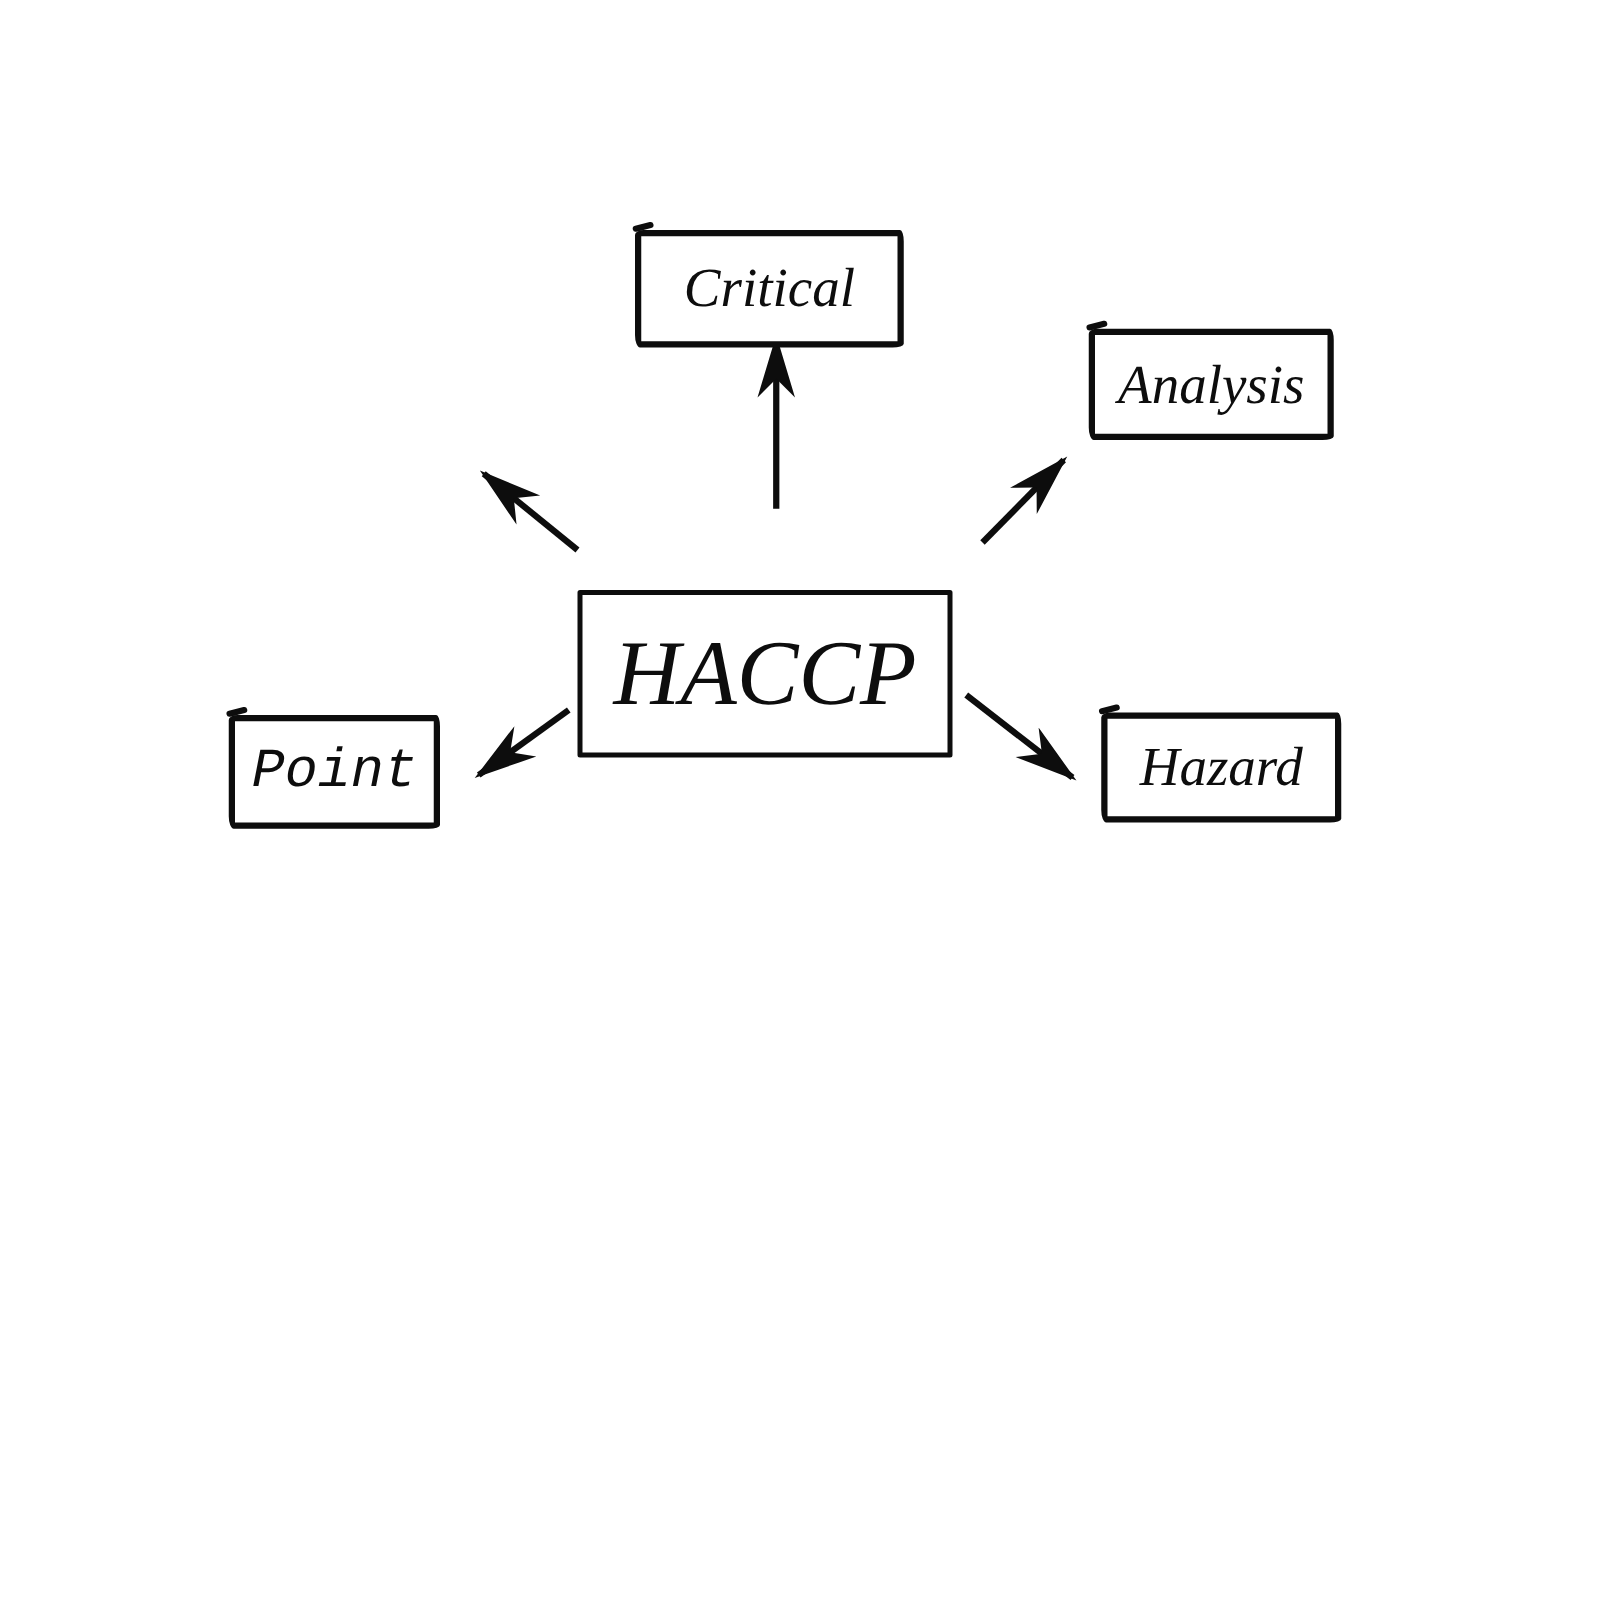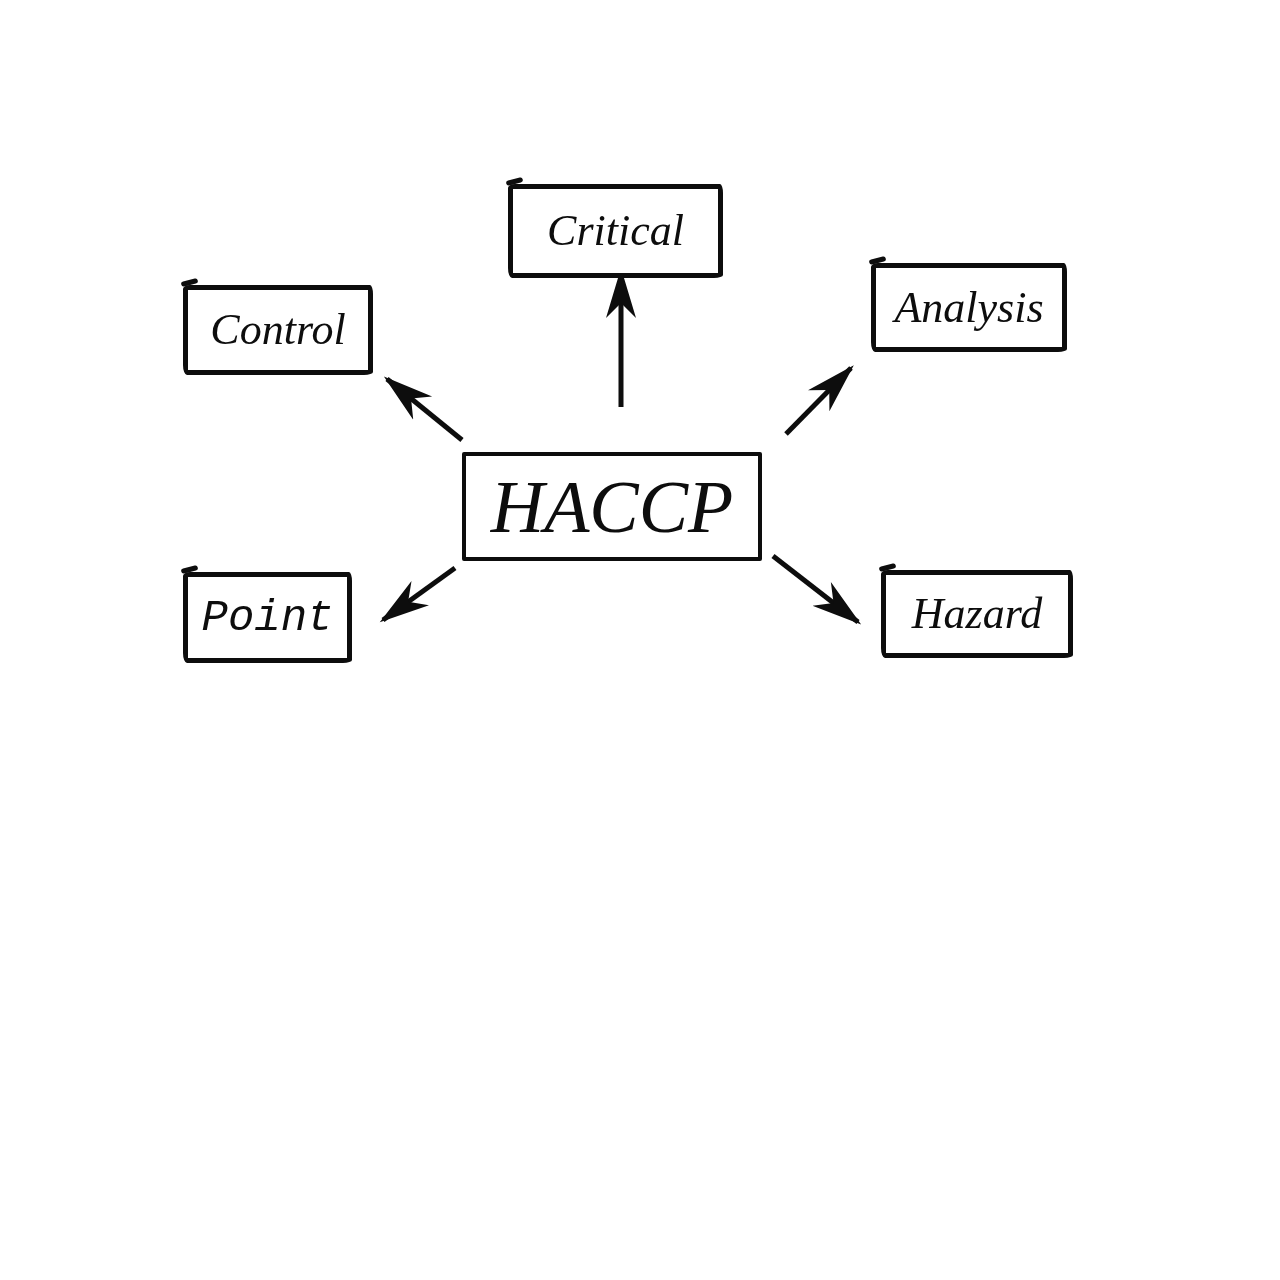--- a/index.html
+++ b/index.html
@@ -58,21 +58,21 @@
     font-size: 74px;
     border-width: 4px;
     border-radius: 2px;
   }
   
   .box-critical { left: 508px; top: 138px;  width: 215px; height: 94px; margin-top: 46px; }
   .box-control  { left: 183px; top: 285px;  width: 190px; height: 90px; }
   .box-analysis { left: 871px; top: 263px;  width: 196px; height: 89px; }
   .box-point    { left: 183px; top: 572px;  width: 169px; height: 91px; font-family: Liberation Mono, monospace; }
   .box-hazard   { left: 881px; top: 570px;  width: 192px; height: 88px; justify-content: center; }
-  .box-haccp    { left: 462px; top: 452px;  width: 300px; height: 109px; }
+  .box-haccp    { left: 462px; top: 472px;  width: 300px; height: 134px; }
   .label {
     display: inline-block;
   }
 </style>
 </head>
 <body>
 
 <div class="canvas">
 
   <svg class="arrows-layer" width="1280" height="1280" viewBox="0 0 1280 1280" xmlns="http://www.w3.org/2000/svg">
@@ -87,23 +87,20 @@
       <line x1="786" y1="434" x2="851" y2="368" marker-end="url(#barb)"></line>
       <line x1="455" y1="568" x2="383" y2="620" marker-end="url(#barb)"></line>
       <line x1="773" y1="556" x2="858" y2="622" marker-end="url(#barb)"></line>
     </g>
   </svg>
 
   <div class="node satellite box-critical">
     <span class="label">Critical</span>
   </div>
 
-  <div class="node satellite box-control">
-    <span class="label">Control</span>
-  </div>
 
   <div class="node satellite box-analysis">
     <span class="label">Analysis</span>
   </div>
 
   <div class="node satellite box-point">
     <span class="label">Point</span>
   </div>
 
   <div class="node satellite box-hazard">

